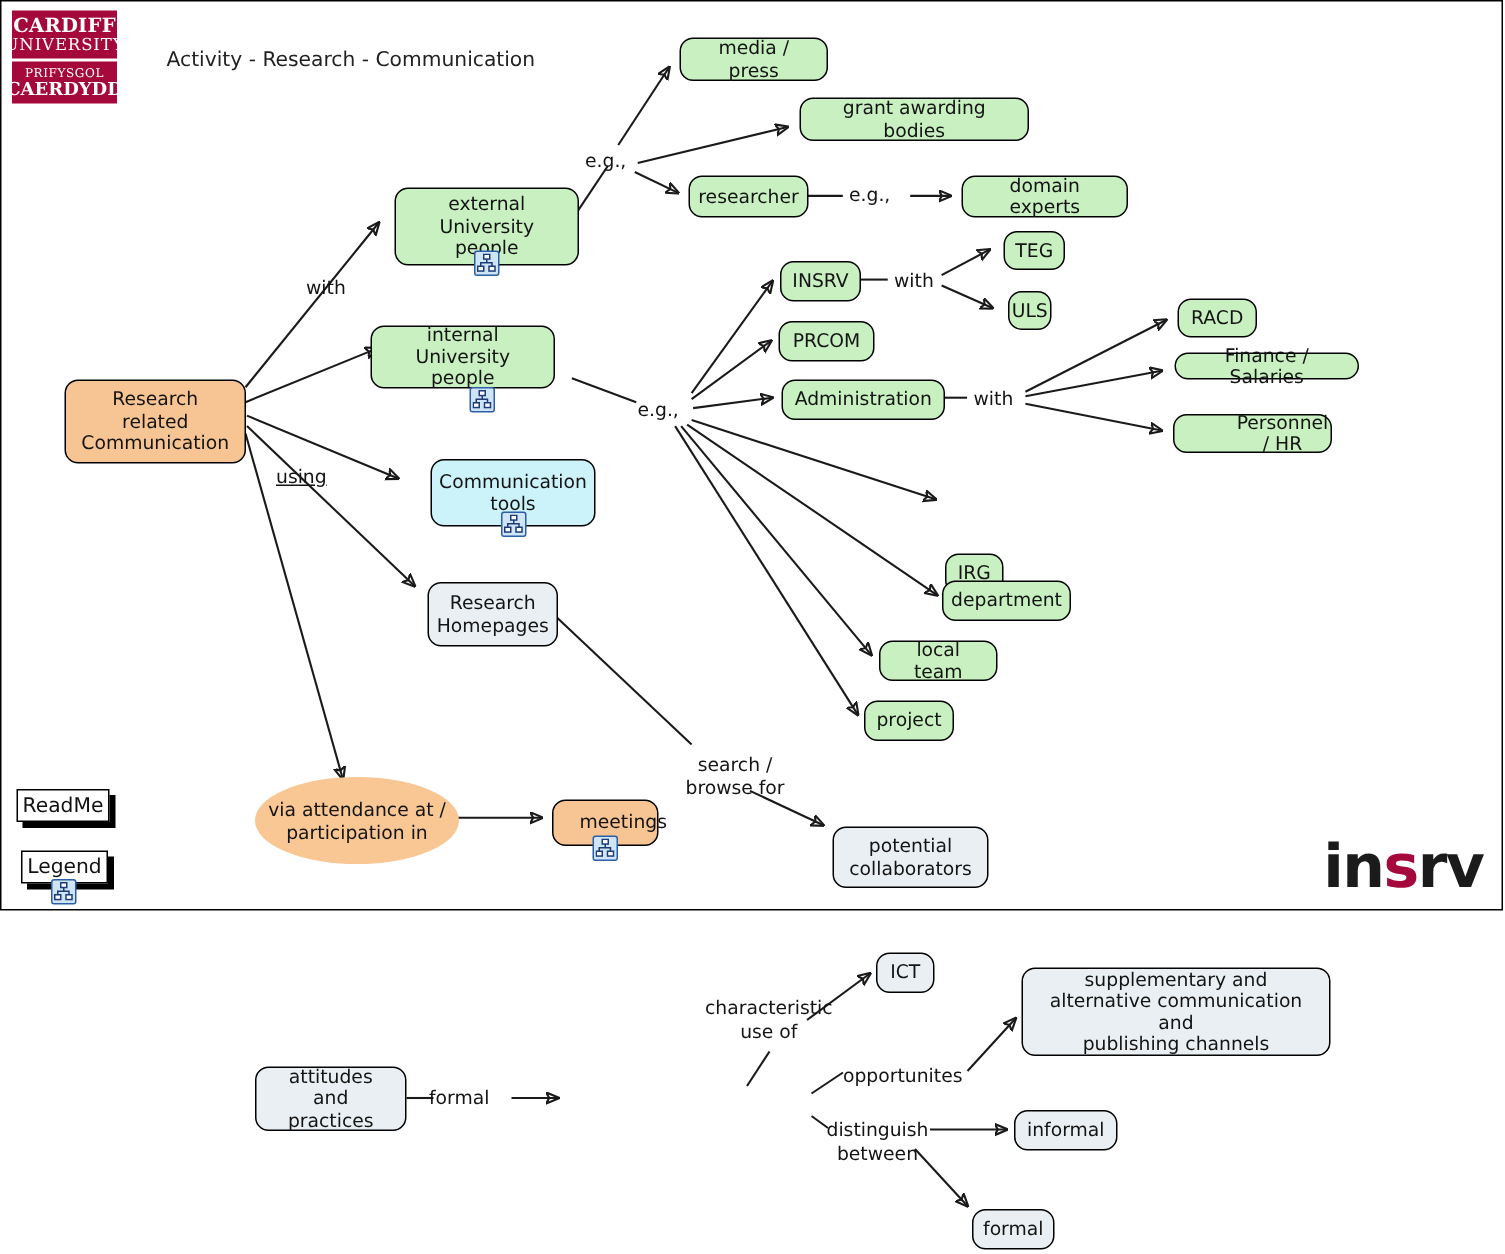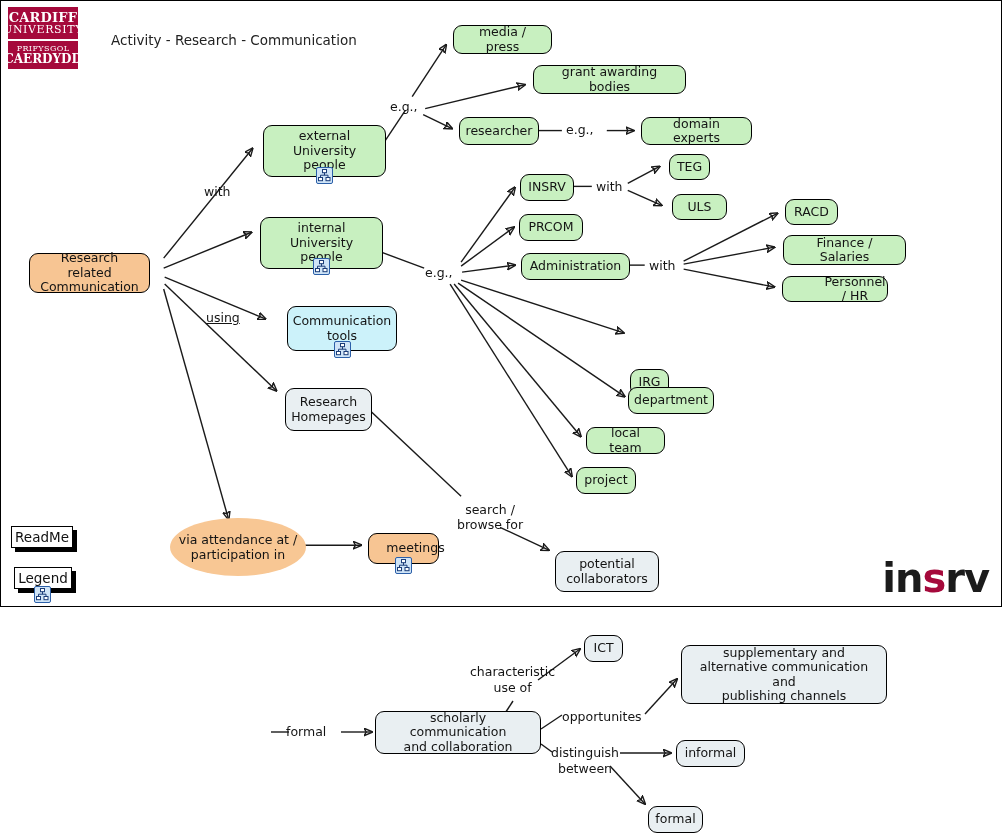--- a/index.html
+++ b/index.html
@@ -208,35 +208,35 @@
       <line x1="684" y1="269" x2="775" y2="287" marker-end="url(#ah)"></line>
 
       
       <line x1="371" y1="412" x2="461" y2="497"></line>
       <line x1="500" y1="528" x2="549" y2="551" marker-end="url(#ah)"></line>
 
       
       <line x1="302" y1="546" x2="361" y2="546" marker-end="url(#ah)"></line>
     </svg>
 
-    <div class="node orange" style="left:28px; top:252px; width:121px; height:40px;">Research related
+    <div class="node orange" style="left:42px; top:252px; width:121px; height:56px;">Research related
 Communication</div>
 
     <div class="node green" style="left:262px; top:124px; width:123px; height:52px;">external
 University people</div>
     <div class="badge" style="left:315px; top:166px;">
       <svg width="13" height="13" viewBox="0 0 13 13">
           <rect x="4.5" y="0.5" width="4" height="3.2" fill="#fff" stroke="#1b3c78" stroke-width="1"></rect>
           <rect x="0.5" y="8.5" width="4" height="3.2" fill="#fff" stroke="#1b3c78" stroke-width="1"></rect>
           <rect x="8" y="8.5" width="4" height="3.2" fill="#fff" stroke="#1b3c78" stroke-width="1"></rect>
           <path d="M6.5,3.7 L6.5,6.2 M2.5,8.5 L2.5,6.2 L10,6.2 L10,8.5" stroke="#1b3c78" stroke-width="1" fill="none"></path>
         </svg>
     </div>
 
-    <div class="node green" style="left:259px; top:216px; width:123px; height:52px;">internal
+    <div class="node green" style="left:246px; top:216px; width:123px; height:42px;">internal
 University people</div>
     <div class="badge" style="left:312px; top:257px;">
       <svg width="13" height="13" viewBox="0 0 13 13">
           <rect x="4.5" y="0.5" width="4" height="3.2" fill="#fff" stroke="#1b3c78" stroke-width="1"></rect>
           <rect x="0.5" y="8.5" width="4" height="3.2" fill="#fff" stroke="#1b3c78" stroke-width="1"></rect>
           <rect x="8" y="8.5" width="4" height="3.2" fill="#fff" stroke="#1b3c78" stroke-width="1"></rect>
           <path d="M6.5,3.7 L6.5,6.2 M2.5,8.5 L2.5,6.2 L10,6.2 L10,8.5" stroke="#1b3c78" stroke-width="1" fill="none"></path>
         </svg>
     </div>
 
@@ -267,38 +267,38 @@
         </svg>
     </div>
 
     <div class="node green" style="left:452px; top:24px; width:99px; height:29px;">media / press</div>
     <div class="node green" style="left:532px; top:64px; width:153px; height:29px;">grant awarding bodies</div>
     <div class="node green" style="left:458px; top:116px; width:80px; height:28px;">researcher</div>
     <div class="node green" style="left:640px; top:116px; width:111px; height:28px;">domain experts</div>
 
     <div class="node green" style="left:519px; top:173px; width:54px; height:27px;">INSRV</div>
     <div class="node green" style="left:668px; top:153px; width:41px; height:26px;">TEG</div>
-    <div class="node green" style="left:671px; top:193px; width:55px; height:26px;">ULS</div>
+    <div class="node green" style="left:671px; top:193px; width:29px; height:26px;">ULS</div>
     <div class="node green" style="left:518px; top:213px; width:64px; height:27px;">PRCOM</div>
     <div class="node green" style="left:520px; top:252px; width:109px; height:27px;">Administration</div>
 
     <div class="node green" style="left:784px; top:198px; width:53px; height:26px;">RACD</div>
-    <div class="node green" style="left:782px; top:234px; width:123px; height:30px;">Finance / Salaries</div>
+    <div class="node green" style="left:782px; top:234px; width:123px; height:18px;">Finance / Salaries</div>
     <div class="node green" style="left:781px; top:275px; width:106px; height:26px;padding-left:48px;">Personnel / HR</div>
 
     <div class="node green" style="left:629px; top:322px; width:39px; height:27px;margin-top:46px;">IRG</div>
     <div class="node green" style="left:627px; top:386px; width:86px; height:27px;">department</div>
     <div class="node green" style="left:585px; top:426px; width:79px; height:27px;">local team</div>
     <div class="node green" style="left:575px; top:466px; width:60px; height:27px;">project</div>
 
     <div class="node grey" style="left:554px; top:550px; width:104px; height:41px;">potential
 collaborators</div>
 
     <div class="elabel" style="left:203px; top:184px;">with</div>
-    <div class="elabel" style="left:205px; top:310px;text-decoration:underline;">using</div>
+    <div class="elabel" style="left:183px; top:310px;text-decoration:underline;">using</div>
     <div class="elabel" style="left:389px; top:99px;">e.g.,</div>
     <div class="elabel" style="left:565px; top:122px;">e.g.,</div>
     <div class="elabel" style="left:424px; top:265px;">e.g.,</div>
     <div class="elabel" style="left:595px; top:179px;">with</div>
     <div class="elabel" style="left:648px; top:258px;">with</div>
     <div class="elabel" style="left:456px; top:501px; line-height:15px;">search /
 browse for</div>
 
     <div class="btn" style="left:10px; top:525px; width:62px; height:22px;">ReadMe</div>
     <div class="btn" style="left:13px; top:566px; width:58px; height:22px;">Legend</div>
@@ -334,22 +334,22 @@
        supplementary --&gt;
       <line x1="541" y1="115" x2="562" y2="101"></line>
       <line x1="645" y1="100" x2="677" y2="65" marker-end="url(#ah2)"></line>
 
        informal / formal --&gt;
       <line x1="541" y1="130" x2="552" y2="138"></line>
       <line x1="620" y1="139" x2="671" y2="139" marker-end="url(#ah2)"></line>
       <line x1="610" y1="152" x2="645" y2="190" marker-end="url(#ah2)"></line>
     </svg>
 
-    <div class="node grey" style="left:375px; top:97px; width:166px; height:43px;">scholarly communication
-and collaboration</div>
+    <div class="node grey" style="left:170px; top:97px; width:101px; height:43px;">attitudes and
+practices</div>
     <div class="node grey" style="left:584px; top:21px; width:39px; height:27px;">ICT</div>
     <div class="node grey" style="left:681px; top:31px; width:206px; height:59px;">supplementary and
 alternative communication and
 publishing channels</div>
     <div class="node grey" style="left:676px; top:126px; width:69px; height:27px;">informal</div>
     <div class="node grey" style="left:648px; top:192px; width:55px; height:27px;">formal</div>
 
     <div class="elabel" style="left:286px; top:111px;">formal</div>
     <div class="elabel" style="left:470px; top:50px; line-height:16px;">characteristic
 use of</div>

